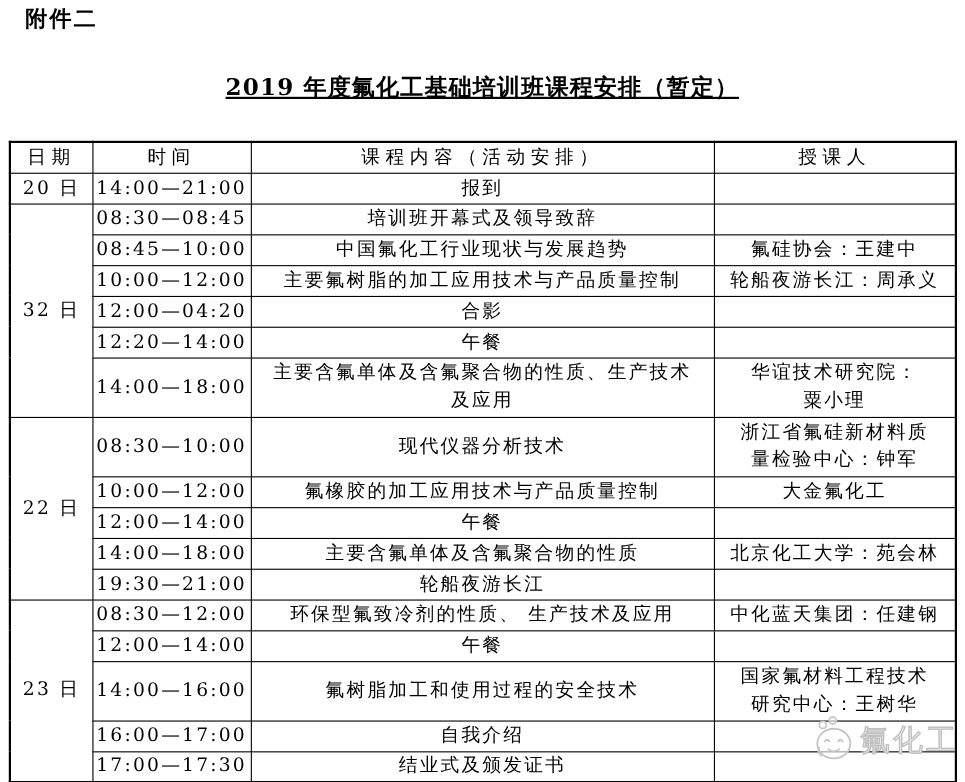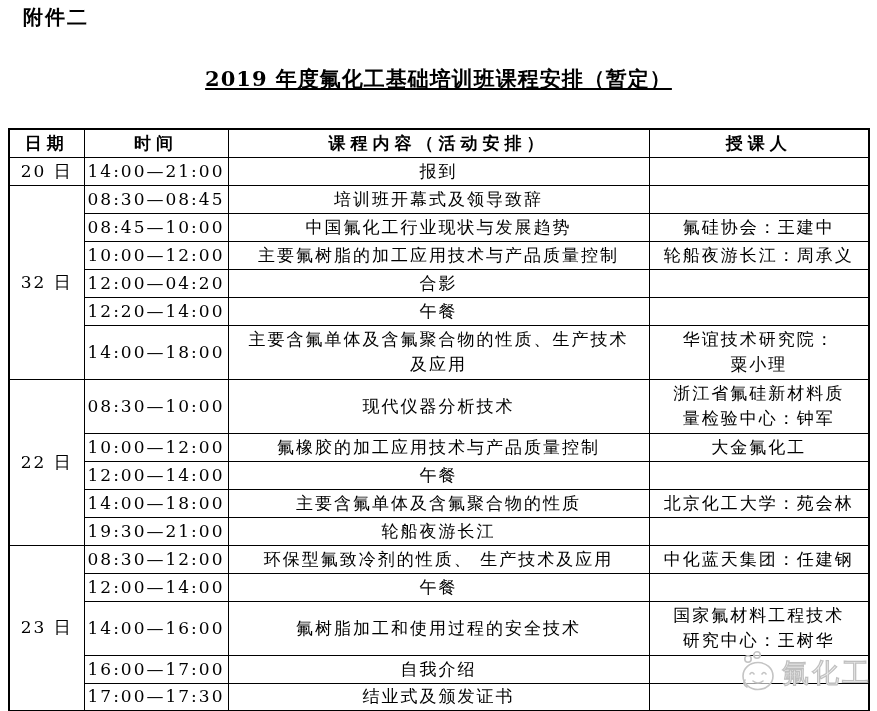--- a/index.html
+++ b/index.html
@@ -42,21 +42,21 @@
     vertical-align: middle;
     font-size: 17px;
     font-weight: normal;
     padding: 0 2px;
     letter-spacing: 2px;
     line-height: 1.45;
   }
   .schedule thead tr { height: 28px; }
   .schedule tbody tr { height: 28px; }
   .schedule tbody tr.tall { height: 54px; }
-  .schedule th { letter-spacing: 5px; font-weight: bold; }
+  .schedule th { letter-spacing: 5px; }
   .content-cell, .lecturer-cell { white-space: pre-line; }
   .time-cell { letter-spacing: 1px; }
   .watermark {
     position: absolute;
     left: 736px; top: 650px;
     display: flex;
     align-items: center;
     z-index: 5;
     pointer-events: none;
   }

